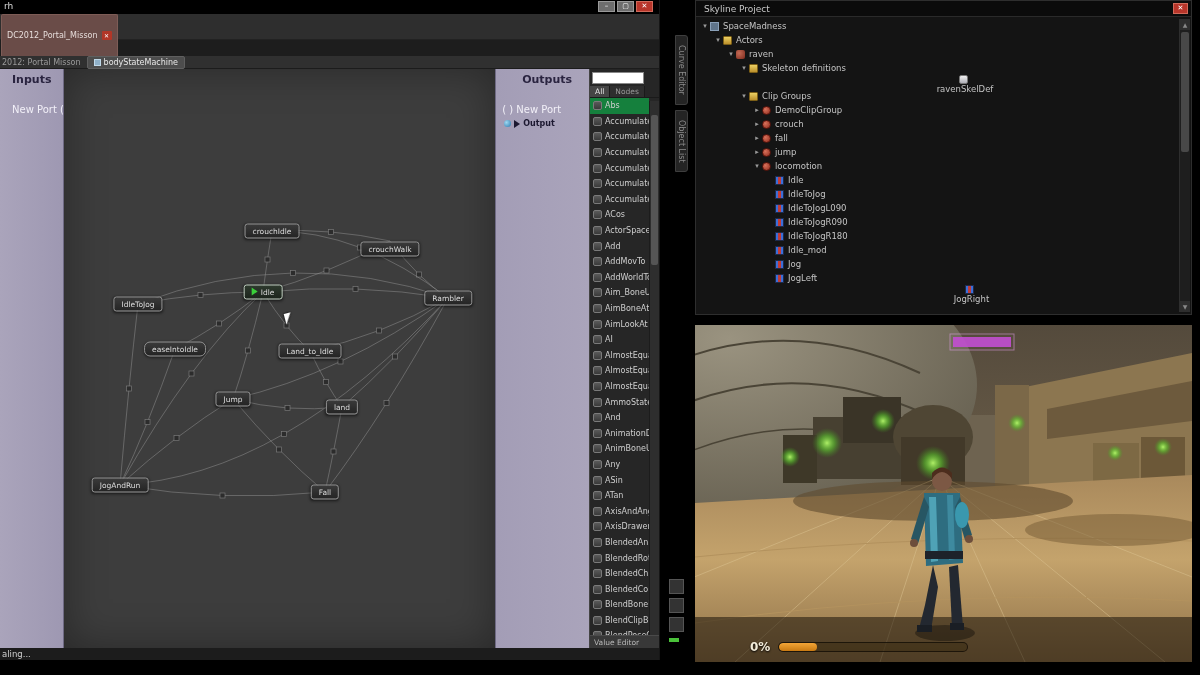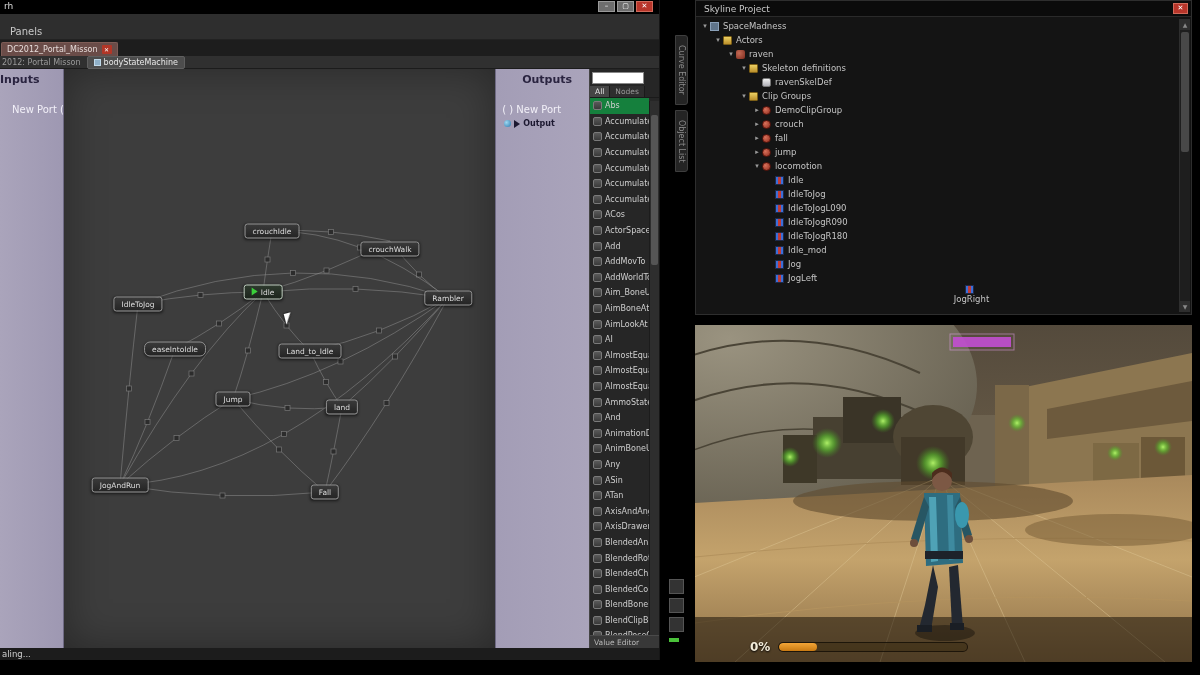--- a/index.html
+++ b/index.html
@@ -9,29 +9,29 @@
 
 .lwin{position:absolute;left:0;top:0;width:660px;height:660px;background:#2b2b2b;border-right:1px solid #161616}
 .titlebar{position:relative;height:14px;background:#000;color:#ddd}
 .wtitle{position:absolute;left:4px;top:1px;font-size:9px}
 .wbtns{position:absolute;right:6px;top:1px;display:flex;gap:2px}
 .wbtn{width:17px;height:11px;background:#6e6e6e;border:1px solid #9a9a9a;color:#fff;font-size:7px;line-height:9px;text-align:center;cursor:default}
 .wbtn.close{background:#b8352a;border-color:#d06a5a}
 .menubar{height:26px;background:#2e2e2e;display:flex;align-items:flex-end;padding:0 6px;border-bottom:1px solid #222}
 .menu-item{color:#c8c8c8;font-size:10px;padding:2px 4px}
 .doctabs{height:16px;background:#1d1d1d;display:flex;align-items:flex-end;padding-left:1px}
-.doctab{display:flex;align-items:flex-start;gap:4px;background:#6a4c48;border:1px solid #7d5c56;border-bottom:none;color:#e6dcda;font-size:8px;padding:2px 5px;border-radius:2px 2px 0 0}
+.doctab{display:flex;align-items:flex-start;gap:4px;background:#6a4c48;border:1px solid #7d5c56;border-bottom:none;color:#e6dcda;font-size:8px;padding:16px 5px;border-radius:2px 2px 0 0}
 .tabclose{width:10px;height:9px;background:#b23627;color:#fff;font-size:6px;line-height:9px;text-align:center;border-radius:1px}
 .subtabs{height:13px;background:#303030;display:flex;align-items:center;border-bottom:1px solid #1c1c1c}
 .breadtab{color:#9a9a9a;font-size:8px;padding:0 6px 0 2px;white-space:nowrap}
 .subtab{display:flex;align-items:center;gap:3px;background:#4d4d4d;border:1px solid #5f5f5f;color:#e8e8e8;font-size:8px;padding:1px 6px;border-radius:2px;white-space:nowrap}
 .subtab-ico{width:7px;height:7px;background:#8fb0c8;border:1px solid #c0d8e8}
 .main{position:absolute;top:69px;left:0;right:0;bottom:12px;display:flex}
 .inputs-panel{width:64px;background:linear-gradient(90deg,#aaa4bb,#9e98b2);border-right:1px solid #6f6a84;padding-top:4px}
-.pp-title{font-size:11px;font-weight:bold;color:#2a2440;padding-left:0}
+.pp-title{font-size:11px;font-weight:bold;color:#2a2440;padding-left:12px}
 .pp-sub{font-size:10px;color:#f2f0f8;padding-left:12px;margin-top:18px;white-space:nowrap}
 .outputs-panel{width:94px;background:linear-gradient(90deg,#a39db6,#aaa4bb);border-left:1px solid #6f6a84;padding-top:4px}
 .outputs-panel .pp-title{padding-left:26px}
 .outputs-panel .pp-sub{padding-left:6px}
 .pp-output{display:flex;align-items:center;gap:3px;margin:4px 0 0 8px}
 .port-dot{width:7px;height:7px;border-radius:50%;background:radial-gradient(circle at 35% 35%,#9fd8f0,#2a7ab0);flex:none}
 .port-tri{width:0;height:0;border-left:6px solid #1c1830;border-top:4px solid transparent;border-bottom:4px solid transparent;flex:none}
 .out-label{font-size:8px;color:#1c1830;font-weight:bold}
 .canvas{position:relative;width:432px;background:#3d3d3d;overflow:hidden;box-shadow:inset 0 0 40px rgba(0,0,0,.35)}
 svg.edges{position:absolute;left:0;top:0;width:100%;height:100%}
@@ -417,21 +417,21 @@
         <div class="tree-row" style="padding-left: 28px;">
           <span class="exp">▾</span>
           <span class="tico actor"></span>
           <span class="tlab">raven</span>
         </div>
         <div class="tree-row" style="padding-left: 41px;">
           <span class="exp">▾</span>
           <span class="tico folder"></span>
           <span class="tlab">Skeleton definitions</span>
         </div>
-        <div class="tree-row" style="padding-left: 54px;">
+        <div class="tree-row" style="padding-left: 54px; flex-direction: column;">
           <span class="exp"></span>
           <span class="tico skeleton"></span>
           <span class="tlab">ravenSkelDef</span>
         </div>
         <div class="tree-row" style="padding-left: 41px;">
           <span class="exp">▾</span>
           <span class="tico folder"></span>
           <span class="tlab">Clip Groups</span>
         </div>
         <div class="tree-row" style="padding-left: 54px;">

